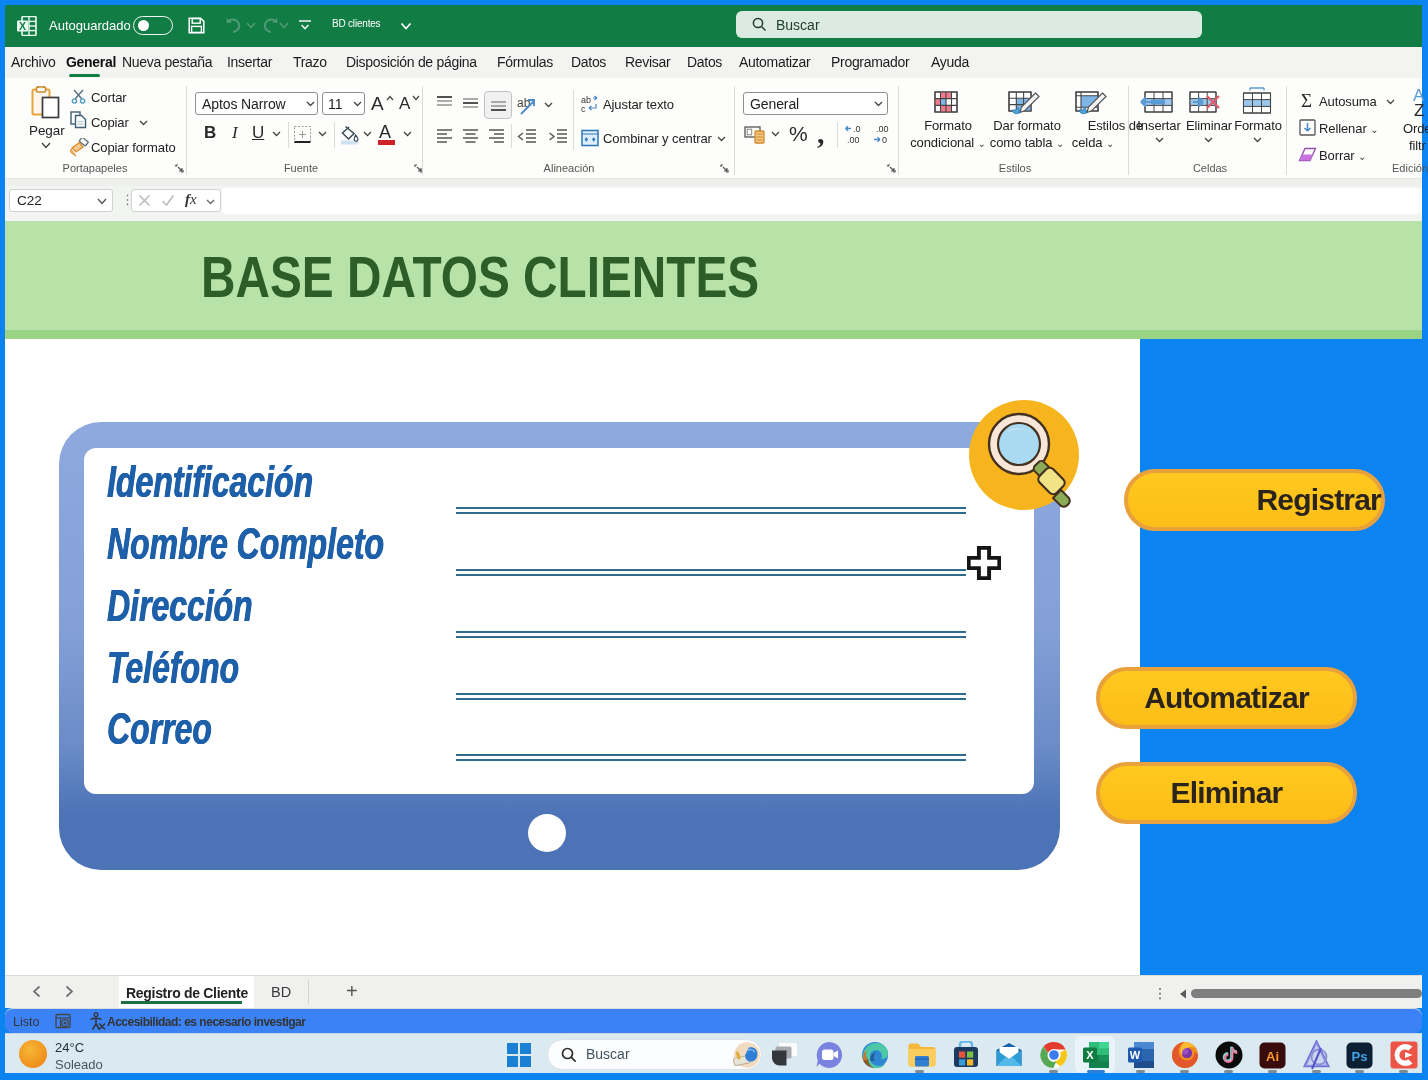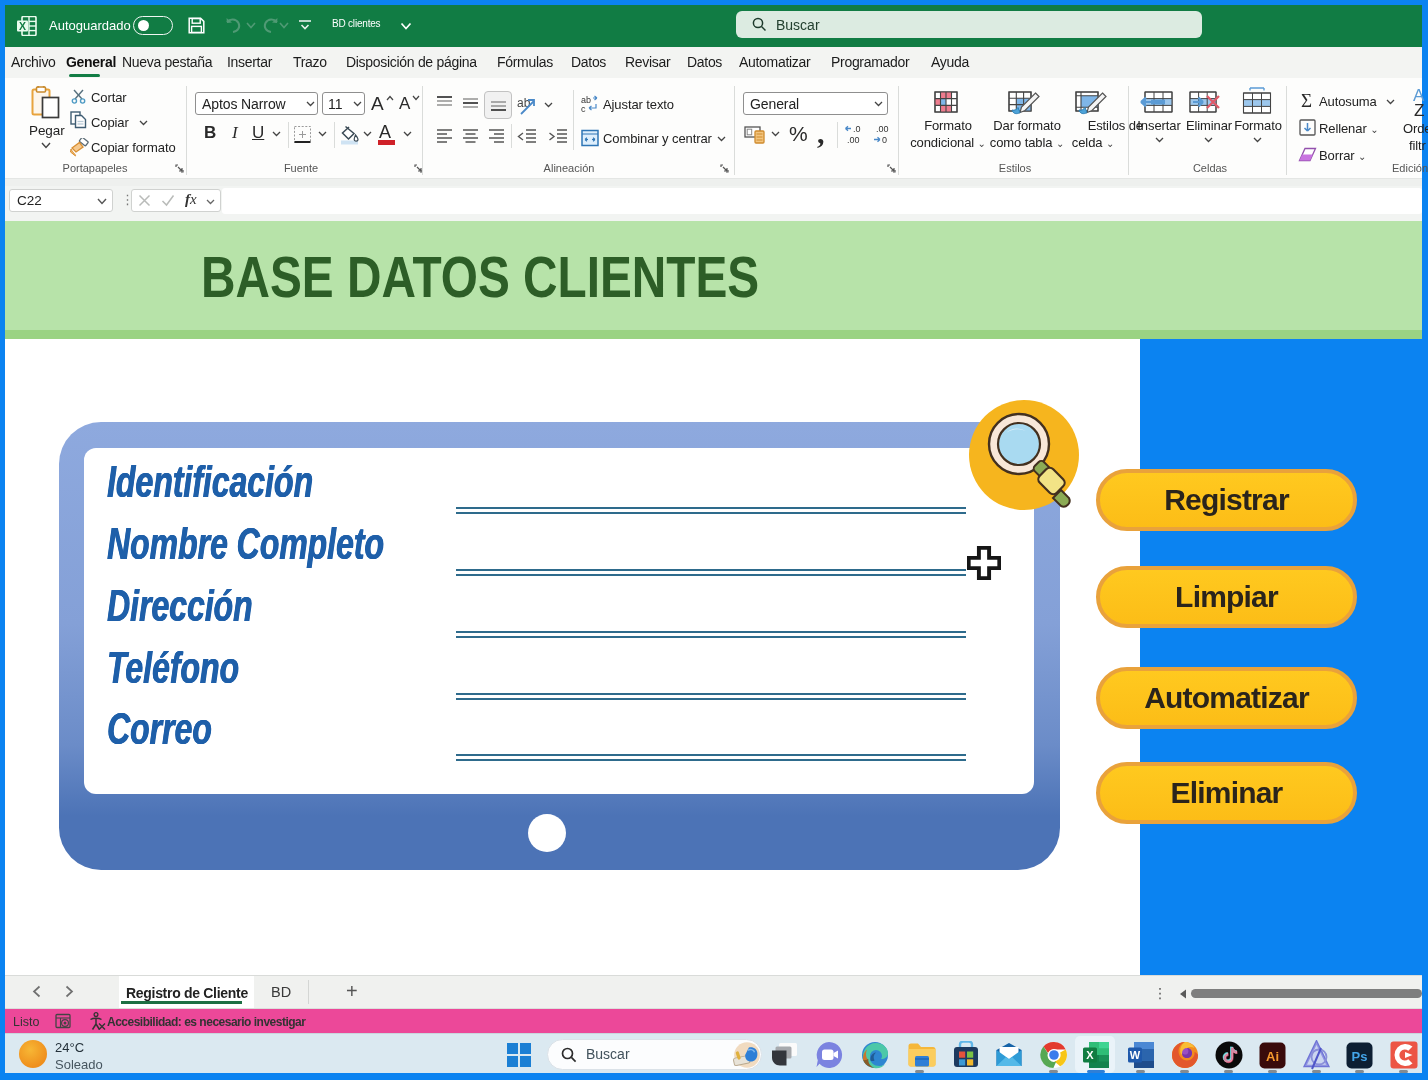--- a/index.html
+++ b/index.html
@@ -10,21 +10,21 @@
   
   #titlebar { left:5px; top:5px; width:1417px; height:42px; background:#117c44; }
   #menubar  { left:5px; top:47px; width:1417px; height:31px; background:#f3f4f2; }
   #ribbon   { left:5px; top:78px; width:1417px; height:101px; background:#fdfdfc; border-bottom:1px solid #e4e6e4; }
   #ribbongap{ left:5px; top:179px; width:1417px; height:7px; background:#eef0ee; }
   #fxbar    { left:5px; top:186px; width:1417px; height:35px; background:#f2f4f2; }
   #sheet    { left:5px; top:221px; width:1135px; height:754px; background:#ffffff; }
   #banner   { left:0px; top:0px; width:1417px; height:109px; background:#b7e3a9; }
   #bannerstrip { left:0px; top:109px; width:1417px; height:9px; background:#9ad383; }
   #tabbar   { left:5px; top:975px; width:1417px; height:33px; background:#f0f1ef; border-top:1px solid #d9dbd9; }
-  #statusbar{ left:5px; top:1008px; width:1417px; height:25px; background:#ec4899; border-top:1px solid #dcdedc; }
+  #statusbar{ left:5px; top:1008px; width:1417px; height:25px; background:#3b82f6; border-top:1px solid #dcdedc;border-radius:8px; }
   #taskbar  { left:5px; top:1033px; width:1417px; height:40px; background:#dbe9f1; border-top:1px solid #c9d6dd; }
   
   .mtxt { font-size:14px; letter-spacing:-0.3px; color:#1c1c1c; }
   .rtxt { font-size:13px; letter-spacing:-0.1px; color:#222; }
   .glabel { font-size:11px; color:#555; }
   .chev { color:#444; font-size:10px; }
   .flabel { font-size:45px; font-weight:bold; font-style:italic; color:#1e5fa9; line-height:1; white-space:nowrap; transform:scaleX(0.71); transform-origin:0 0; text-shadow:0.7px 0 0 #1e5fa9, -0.4px 0 0 #1e5fa9; }
   .dline { width:510px; height:7px; border-top:2px solid #2e6b8c; border-bottom:2px solid #2e6b8c; }
   .ybtn { width:261px; height:62px; border-radius:31px; border:4px solid #e9a23b;
           background:linear-gradient(180deg,#ffc91f 0%,#fcbd17 100%);
@@ -446,22 +446,21 @@
     <div class="abs flabel" style="left:102px;top:362px;">Dirección</div>
     <div class="abs flabel" style="left:102px;top:424px;">Teléfono</div>
     <div class="abs flabel" style="left:102px;top:485px;">Correo</div>
 
     <div class="abs dline" style="left:451px;top:286px;"></div>
     <div class="abs dline" style="left:451px;top:348px;"></div>
     <div class="abs dline" style="left:451px;top:410px;"></div>
     <div class="abs dline" style="left:451px;top:472px;"></div>
     <div class="abs dline" style="left:451px;top:533px;"></div>
 
-    <div class="abs ybtn" style="left:1091px;top:248px;">Registrar</div>
-    <div class="abs ybtn" style="left:1091px;top:345px;">Limpiar</div>
+    <div class="abs ybtn" style="left:1119px;top:248px;text-align:right;">Registrar</div>
     <div class="abs ybtn" style="left:1091px;top:446px;">Automatizar</div>
     <div class="abs ybtn" style="left:1091px;top:541px;">Eliminar</div>
 
     <svg class="abs" style="left:959px;top:178px" width="120" height="120" viewBox="0 0 120 120">
       <circle cx="60" cy="56" r="55" fill="#f6b51e"></circle>
       <g>
         <circle cx="55" cy="45" r="30" fill="#f8e7d8" stroke="#43301f" stroke-width="2.4"></circle>
         <circle cx="55" cy="45" r="21" fill="#a9daf1" stroke="#43301f" stroke-width="2.2"></circle>
         <path d="M42 34 a16 16 0 0 1 20 -2 a22 22 0 0 0 -20 2" fill="#d8eef9"></path>
         <rect x="72" y="63" width="13" height="16" rx="4" transform="rotate(-45 78 71)" fill="#8cab55" stroke="#43301f" stroke-width="2"></rect>

